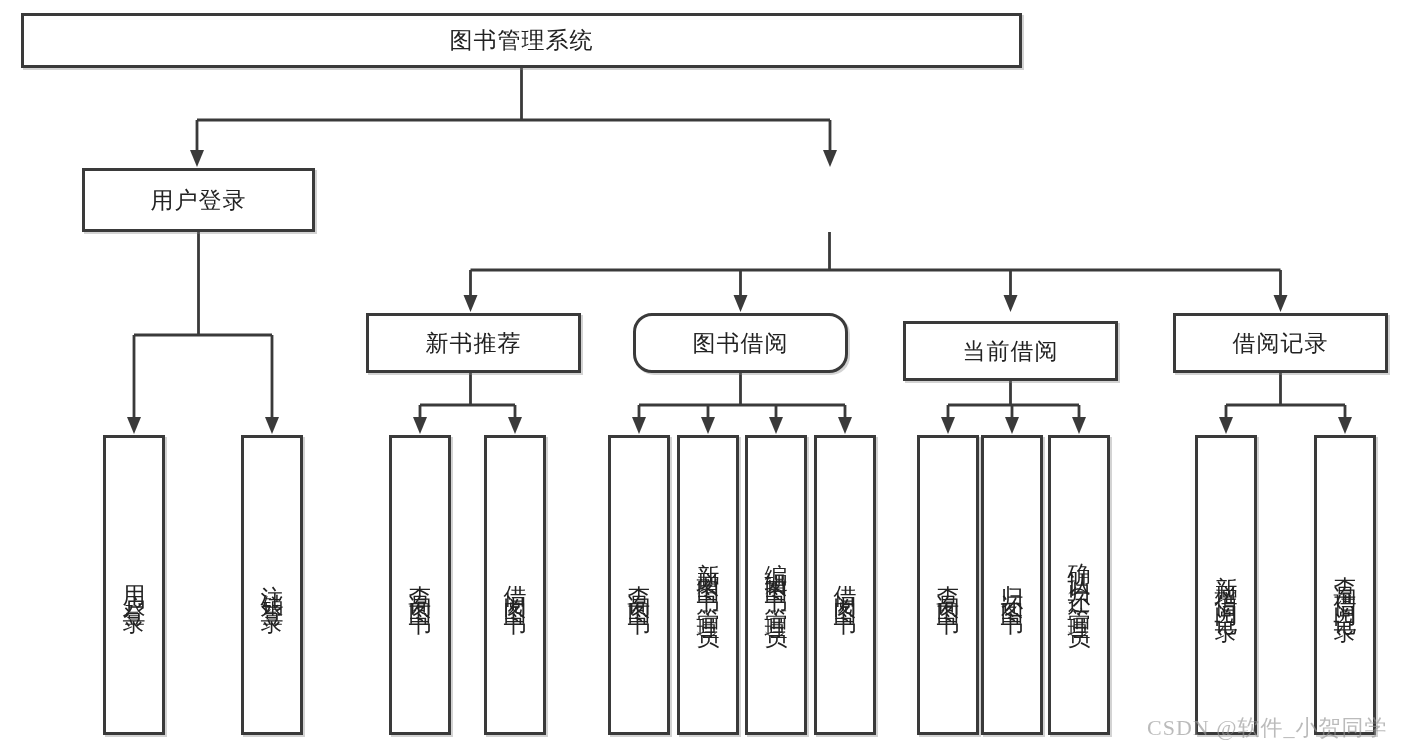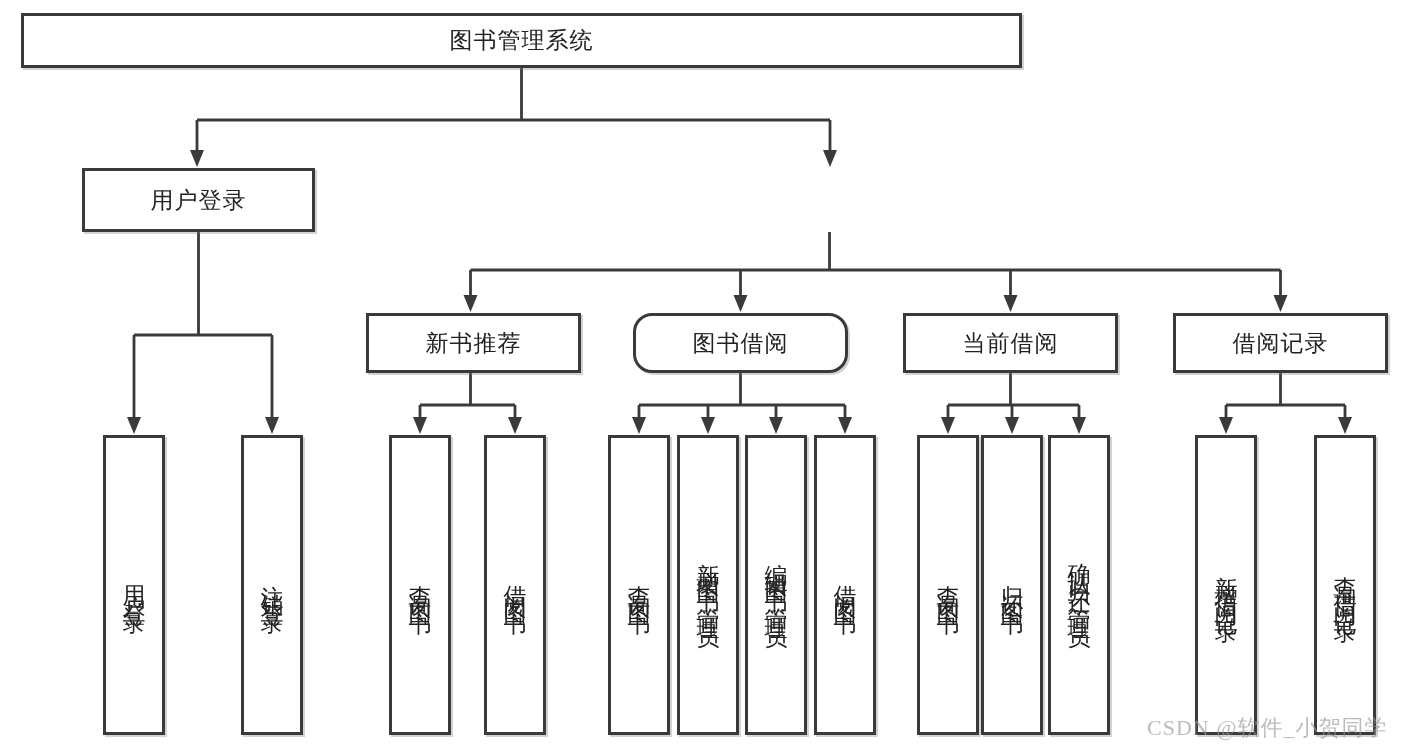--- a/index.html
+++ b/index.html
@@ -103,21 +103,21 @@
   <div class="box l2" style="left:82px; width:233px;">
     <span>用户登录</span>
   </div>
 
   <div class="box l3" style="left:366px;">
     <span>新书推荐</span>
   </div>
   <div class="box l3" style="left:633px;border-radius:19px;">
     <span>图书借阅</span>
   </div>
-  <div class="box l3" style="left:903px;">
+  <div class="box l3" style="left:903px;margin-top:8px;">
     <span>当前借阅</span>
   </div>
   <div class="box l3" style="left:1173px;">
     <span>借阅记录</span>
   </div>
 
   <div class="box vbox" style="left:103px;">
     <span>用户登录</span>
   </div>
   <div class="box vbox" style="left:241px;">

